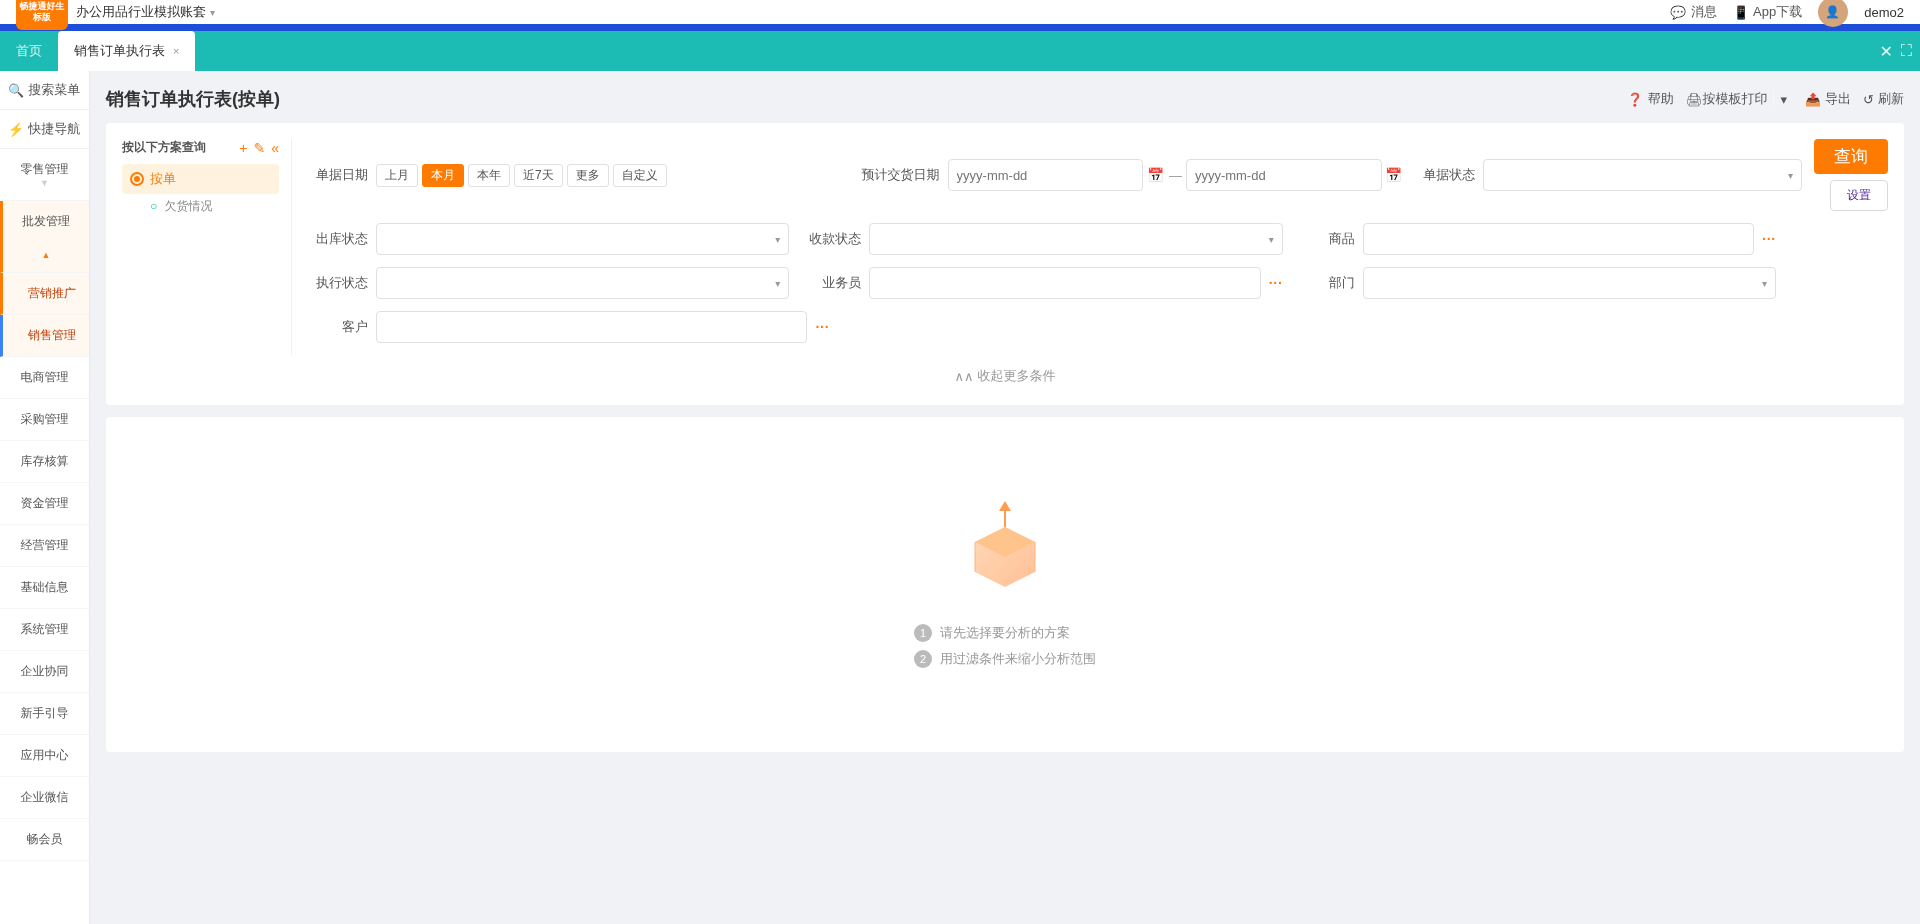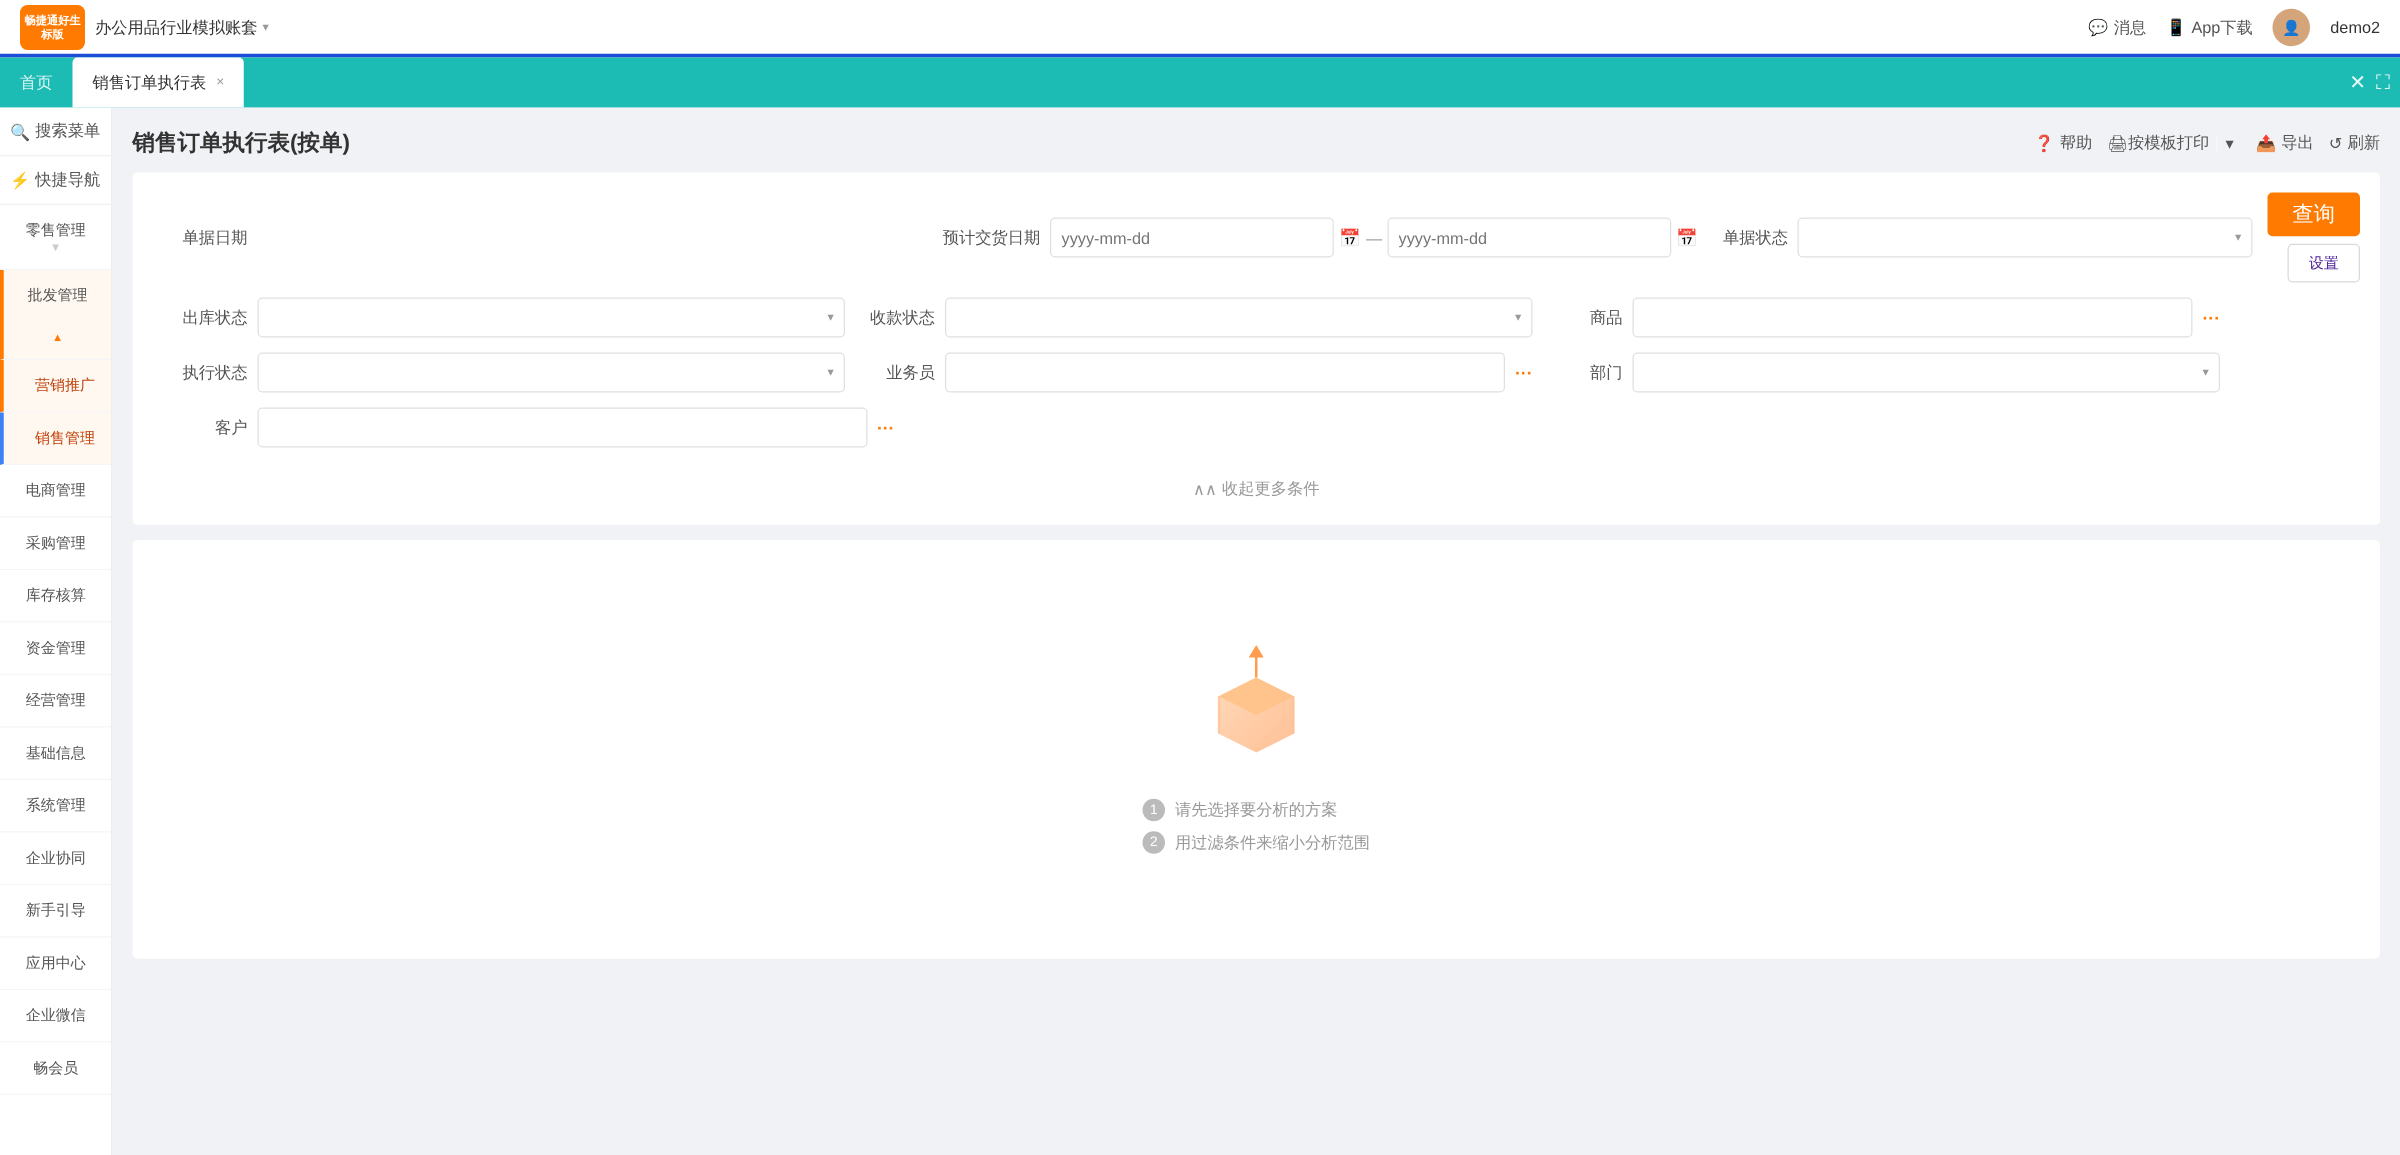--- a/index.html
+++ b/index.html
@@ -1,26 +1,26 @@
 <!DOCTYPE html>
 <html><head>
   <meta charset="utf-8">
   <style>
     * { box-sizing: border-box; margin: 0; padding: 0; }
     body { font-family: "Microsoft YaHei", "PingFang SC", Arial, sans-serif; font-size: 13px; background: #f0f2f5; color: #333; display: flex; flex-direction: column; height: 100vh; overflow: hidden; }
 
     
     .top-header {
-      height: 46px;
+      height: 31px;
       background: #fff;
       display: flex;
       align-items: center;
       justify-content: space-between;
       padding: 0 16px;
-      border-bottom: 3px solid #1d4ed8;
+      border-bottom: 7px solid #1d4ed8;
       flex-shrink: 0;
     }
     .top-header-left { display: flex; align-items: center; gap: 8px; }
     .logo-box { width: 52px; height: 36px; background: #ff7a00; border-radius: 6px; display: flex; flex-direction: column; align-items: center; justify-content: center; }
     .logo-box span { color: #fff; font-size: 9px; line-height: 1.2; font-weight: bold; }
     .app-selector { display: flex; align-items: center; gap: 4px; font-size: 13px; color: #333; cursor: pointer; }
     .app-selector .chevron { color: #999; font-size: 10px; }
     .top-header-right { display: flex; align-items: center; gap: 16px; }
     .top-header-right .icon-btn { display: flex; align-items: center; gap: 4px; cursor: pointer; color: #555; font-size: 13px; }
     .avatar { width: 30px; height: 30px; border-radius: 50%; background: #d4a57a; display: flex; align-items: center; justify-content: center; color: #fff; font-size: 12px; overflow: hidden; }
@@ -415,27 +415,57 @@
           <div class="title-action-btn">
             <span>↺</span>
             <span>刷新</span>
           </div>
         </div>
       </div>
 
       <div class="filter-panel">
         <div class="filter-main">
 
+          <div class="scheme-panel">
+            <div class="scheme-header">
+              <span class="scheme-header-label">按以下方案查询</span>
+              <div class="scheme-actions">
+                <span class="scheme-action-icon">+</span>
+                <span class="scheme-action-icon">✎</span>
+                <span class="scheme-action-icon">«</span>
+              </div>
+            </div>
+            <div class="scheme-item active">
+              <div class="dot">
+                <div class="dot-inner"></div>
+              </div>
+              <span>按单</span>
+            </div>
+            <div class="scheme-item-sub">
+              <span style="color:#1cbbb4;margin-right:4px;">○</span>
+              <span>欠货情况</span>
+            </div>
+          </div>
 
           <div class="filter-fields">
 
             <div class="filter-row">
 
               <div class="filter-group" style="flex:1.4;">
                 <span class="filter-label">单据日期</span>
+                <div style="display:flex;align-items:center;gap:4px;flex:1;">
+                  <div class="date-quick-btns">
+                    <button class="date-quick-btn">上月</button>
+                    <button class="date-quick-btn active">本月</button>
+                    <button class="date-quick-btn">本年</button>
+                    <button class="date-quick-btn">近7天</button>
+                    <button class="date-quick-btn">更多</button>
+                    <button class="date-quick-btn">自定义</button>
+                  </div>
+                </div>
               </div>
 
               <div class="filter-group" style="flex:1.4;">
                 <span class="filter-label">预计交货日期</span>
                 <div class="date-range-group">
                   <input class="date-input" type="text" placeholder="yyyy-mm-dd" style="">
                   <span class="date-icon">📅</span>
                   <span class="date-sep">—</span>
                   <input class="date-input" type="text" placeholder="yyyy-mm-dd" style="">
                   <span class="date-icon">📅</span>

